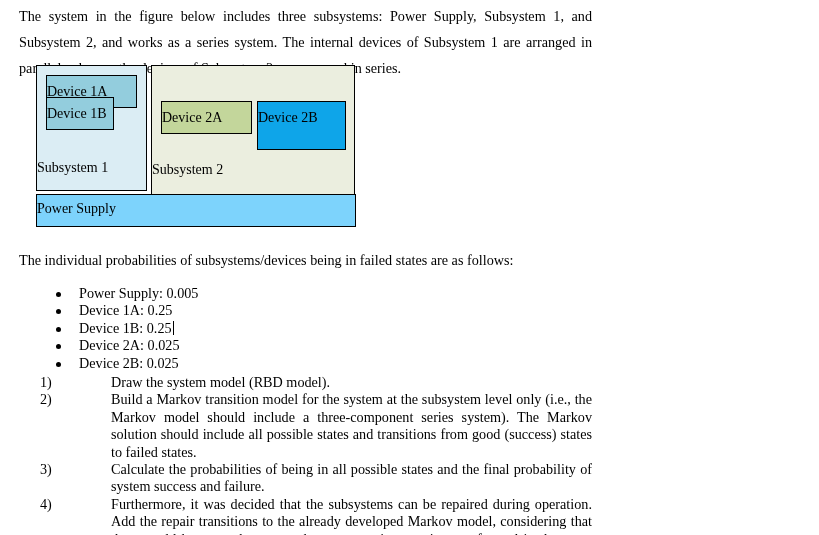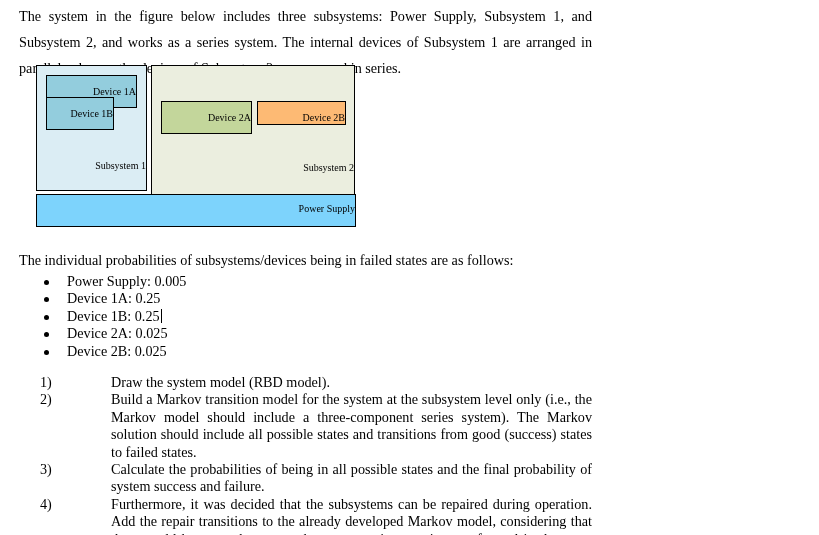--- a/index.html
+++ b/index.html
@@ -1,31 +1,31 @@
 <!DOCTYPE html>
 <html><head>
 <meta charset="utf-8">
 <style>
   html, body { margin:0; padding:0; background:#ffffff; }
   body { width:819px; height:535px; position:relative; overflow:hidden;
          font-family:"Liberation Serif", serif; color:#000; font-size:14.2px; }
   .para { position:absolute; left:19px; width:573px; line-height:26px; text-align:justify; }
   #intro { top:3px; text-align-last:left; }
   .box { position:absolute; box-sizing:border-box; border:1px solid #000; }
-  .lbl { position:absolute; left:0; right:0; text-align:right; font-size:10px; }
+  .lbl { position:absolute; left:0; right:0; text-align:left; font-size:14px; }
   #sub1 { left:36px; top:65px; width:111px; height:126px; background:#dbedf4; }
   #sub2 { left:151px; top:65px; width:204px; height:140px; background:#ebeedf; }
   #dev1a { left:46px; top:75px; width:91px; height:33px; background:#93cddd; }
   #dev1b { left:46px; top:97px; width:68px; height:33px; background:#93cddd; }
   #dev2a { left:161px; top:101px; width:91px; height:33px; background:#c3d69b; }
-  #dev2b { left:257px; top:101px; width:89px; height:24px; background:#fdba74; }
+  #dev2b { left:257px; top:101px; width:89px; height:49px; background:#0ea5e9; }
   #psu { left:36px; top:194px; width:320px; height:33px; background:#7dd3fc; }
   .devtxt { line-height:31px; top:0; }
   #probs-head { position:absolute; left:19px; top:252px; line-height:17.4px;text-align:center; }
-  #bullets { position:absolute; left:40px; top:269px; margin:4px; padding:0; list-style:none; }
+  #bullets { position:absolute; left:40px; top:269px; margin:16px; padding:0; list-style:none; }
   #bullets li { position:relative; height:17.4px; line-height:17.4px; padding-left:23px; }
   #bullets li .dot { position:absolute; left:0; top:7px; width:5px; height:5px; border-radius:50%; background:#000; }
   .caret { display:inline-block; width:1px; height:14px; background:#000; vertical-align:-2px; margin-left:1px; }
   #tasks { position:absolute; left:40px; top:374px; width:552px; margin:0; padding:0; list-style:none; }
   #tasks li { position:relative; padding-left:23px; line-height:17.4px; text-align:justify; }
   #tasks li .num { position:absolute; left:0; top:0; }
   #tasks li .txt { display:block; text-align-last:left;margin-left:48px; }
 </style>
 </head>
 <body>

